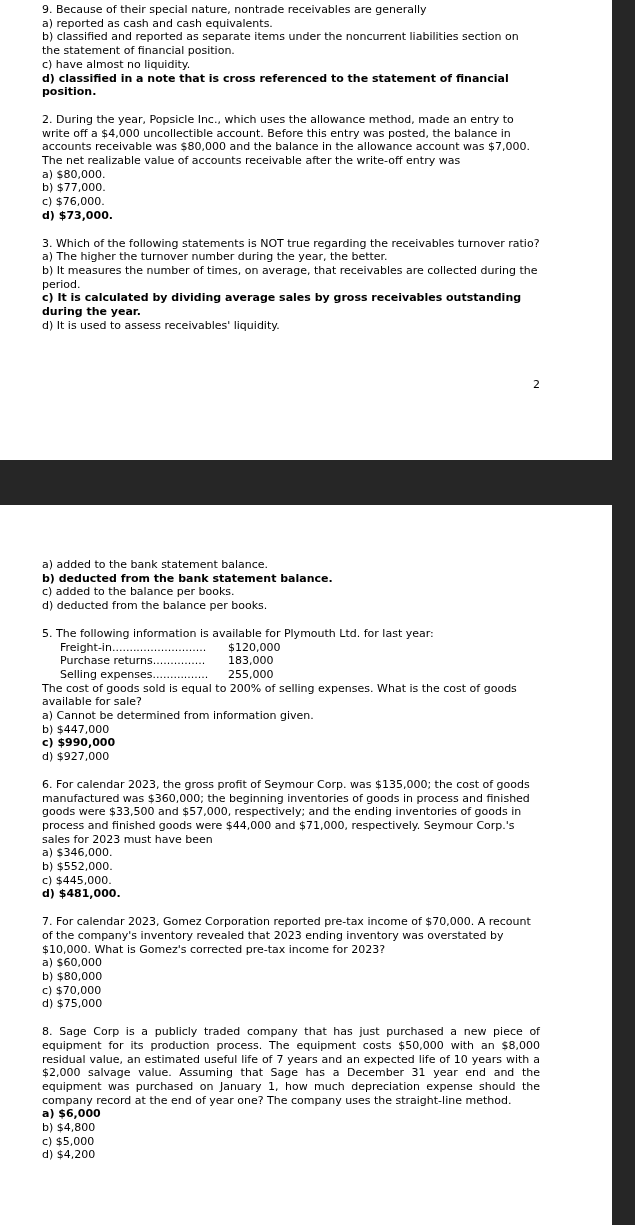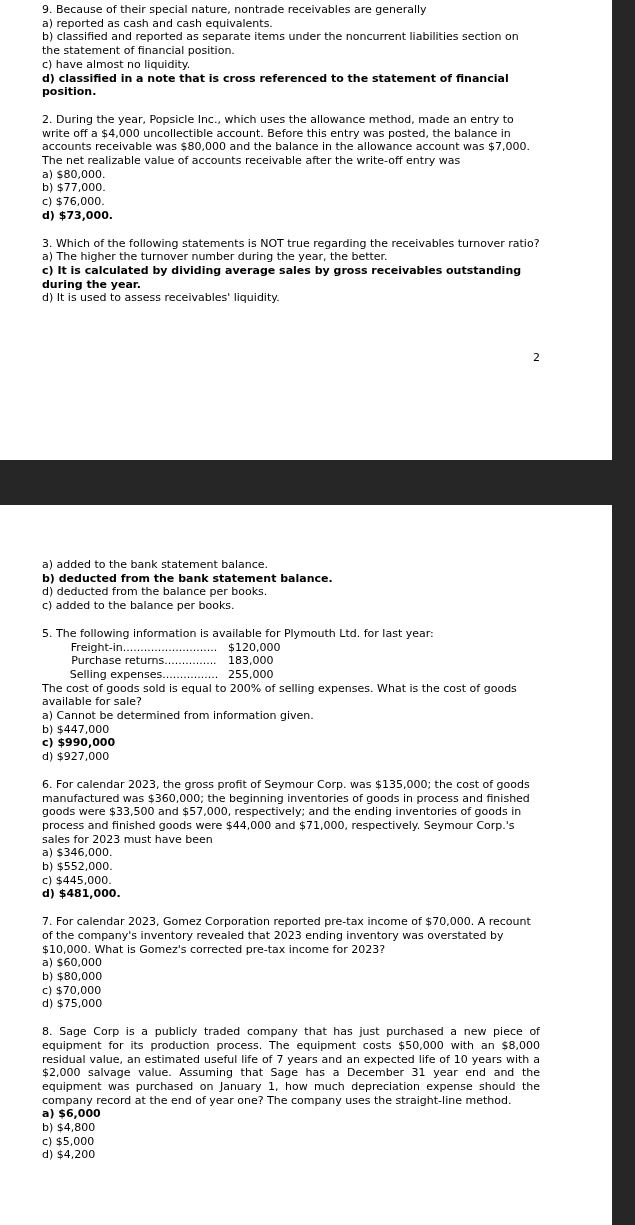--- a/index.html
+++ b/index.html
@@ -40,21 +40,21 @@
   .page-2 {
     height: 760px;
     padding: 53px 72px 0 42px;
     overflow: hidden;
   }
   p { margin: 0; }
   .question { margin-bottom: 14px; }
   .bold { font-weight: bold; }
   .justify { text-align: justify; }
   .stat-line { display: flex; padding-left: 18px; }
-  .stat-label { width: 168px; flex-shrink: 0; white-space: nowrap; overflow: hidden; text-align: center; }
+  .stat-label { width: 168px; flex-shrink: 0; white-space: nowrap; overflow: hidden; }
   .stat-amount { width: 62px; white-space: nowrap; }
   .page-number { text-align: right; margin-top: 46px; }
 </style>
 </head>
 <body>
 
 <div class="viewer">
 
   <div class="page page-1">
 
@@ -70,36 +70,37 @@
       <p>2. During the year, Popsicle Inc., which uses the allowance method, made an entry to write off a $4,000 uncollectible account. Before this entry was posted, the balance in accounts receivable was $80,000 and the balance in the allowance account was $7,000. The net realizable value of accounts receivable after the write-off entry was</p>
       <p class="opt">a) $80,000.</p>
       <p class="opt">b) $77,000.</p>
       <p class="opt">c) $76,000.</p>
       <p class="opt bold">d) $73,000.</p>
     </div>
 
     <div class="question">
       <p>3. Which of the following statements is NOT true regarding the receivables turnover ratio?</p>
       <p class="opt">a) The higher the turnover number during the year, the better.</p>
+      <p class="opt">b) It measures the number of times, on average, that receivables are collected during the period.</p>
       <p class="opt bold">c) It is calculated by dividing average sales by gross receivables outstanding during the year.</p>
       <p class="opt">d) It is used to assess receivables' liquidity.</p>
     </div>
 
     <div class="page-number">2</div>
   </div>
 
   <div class="page-gap"></div>
 
   <div class="page page-2">
 
     <div class="question">
       <p class="opt">a) added to the bank statement balance.</p>
       <p class="opt bold">b) deducted from the bank statement balance.</p>
+      <p class="opt">c) added to the balance per books.</p>
       <p class="opt">d) deducted from the balance per books.</p>
-      <p class="opt">c) added to the balance per books.</p>
     </div>
 
     <div class="question">
       <p>5. The following information is available for Plymouth Ltd. for last year:</p>
       <div class="stat-line">
         <span class="stat-label">Freight-in...........................</span>
         <span class="stat-amount">$120,000</span>
       </div>
       <div class="stat-line">
         <span class="stat-label">Purchase returns...............</span>

